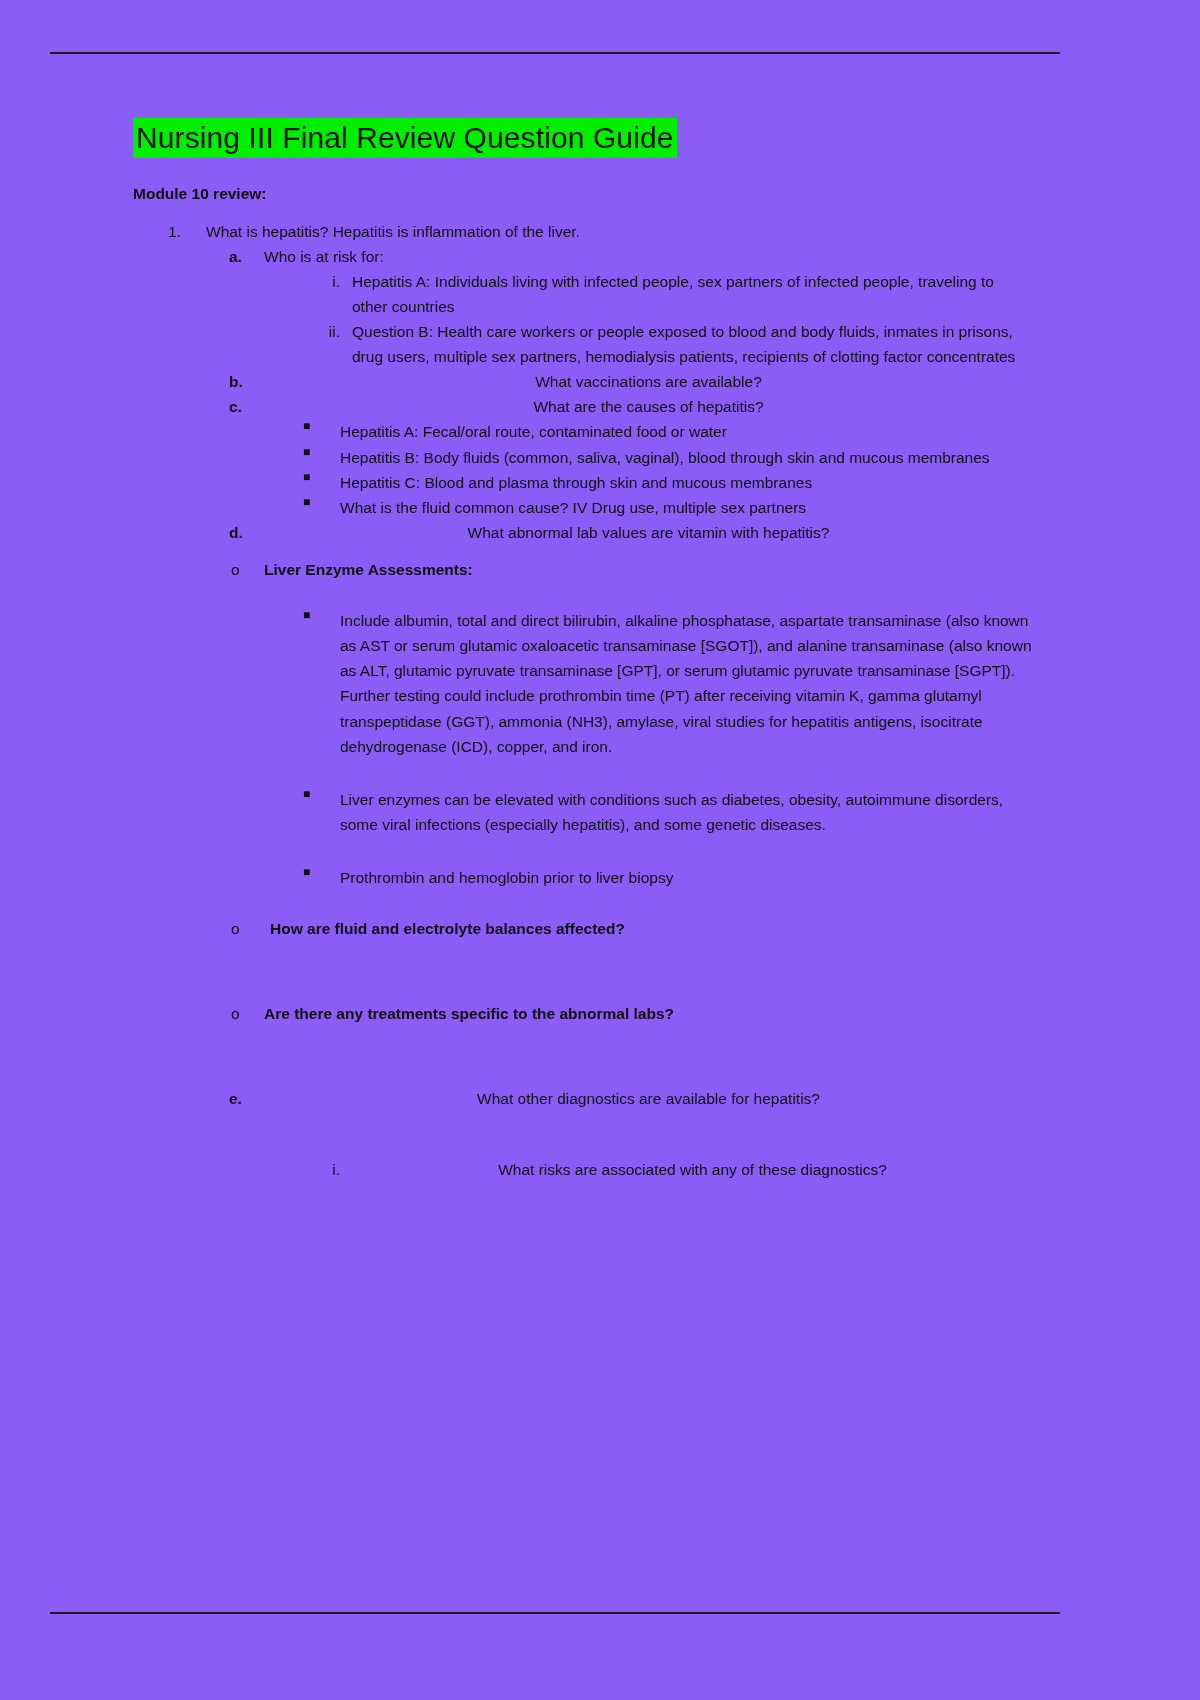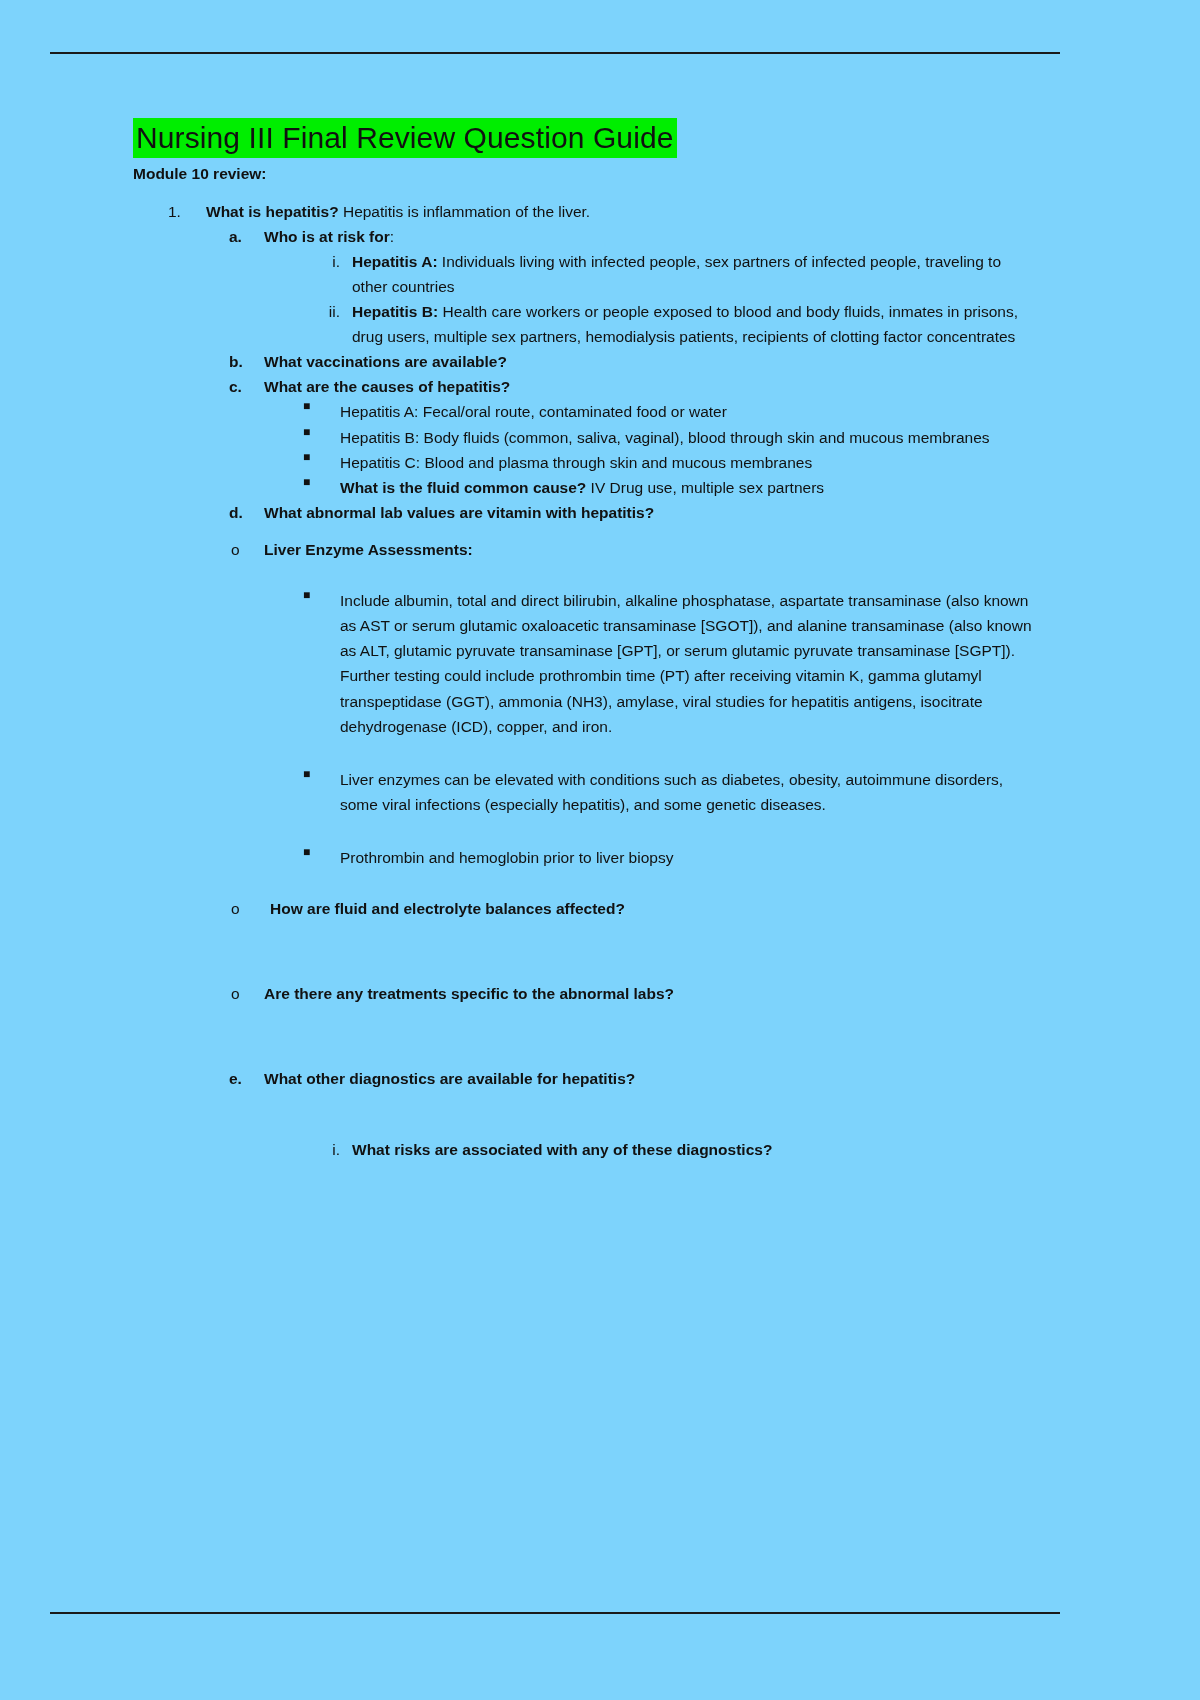--- a/index.html
+++ b/index.html
@@ -13,21 +13,21 @@
     font-family: "Liberation Sans", sans-serif;
     color: #111111;
     position: relative;
     overflow: hidden;
   }
   .page {
     width: 1200px;
     height: 1700px;
     box-sizing: border-box;
     position: relative;
-    background: #7dd3fc;
+    background: #8b5cf6;
     padding-left: 16px;
   }
   .rule {
     position: absolute;
     left: 50px;
     width: 1010px;
     border-top: 2px solid #1a1a1a;
   }
   .rule-top { top: 52px; }
   .rule-bottom { top: 1612px; }
@@ -49,21 +49,21 @@
   }
   .hl {
     background: #00EE00;
     padding: 2px 4px 3px 3px;
     display: inline-block;
   }
 
   .subtitle {
     font-size: 15.5px;
     font-weight: bold;
-    margin: 0 0 14px 0;
+    margin: 20px 0 14px 0;
     line-height: 1.3;
   }
 
   
   .li {
     display: flex;
     align-items: flex-start;
     font-size: 15.5px;
     line-height: 1.62;
     margin-bottom: 0;
@@ -71,21 +71,21 @@
   .marker {
     flex: 0 0 auto;
     text-align: left;
     font-size: 15.5px;
     line-height: 1.62;
     color: #111;
   }
   .body-text {
     flex: 1 1 auto;
   }
-  b, .b { font-weight: bold; }
+  b, .b { font-weight: normal; text-align: center; }
 
   
   .lvl1 { margin-left: 35px; }
   .lvl1 > .marker { width: 38px; }
 
   
   .lvl2 { margin-left: 96px; }
   .lvl2 > .marker { width: 35px; font-weight: bold; }
 
   
@@ -138,21 +138,21 @@
 
     
     <div class="li lvl3">
       <span class="marker">i.</span>
       <span class="body-text"><b>Hepatitis A:</b><span> Individuals living with infected people, sex partners of infected people, traveling to other countries</span></span>
     </div>
 
     
     <div class="li lvl3">
       <span class="marker">ii.</span>
-      <span class="body-text"><b>Hepatitis B:</b><span> Health care workers or people exposed to blood and body fluids, inmates in prisons, drug users, multiple sex partners, hemodialysis patients, recipients of clotting factor concentrates</span></span>
+      <span class="body-text"><b>Question B:</b><span> Health care workers or people exposed to blood and body fluids, inmates in prisons, drug users, multiple sex partners, hemodialysis patients, recipients of clotting factor concentrates</span></span>
     </div>
 
     
 
     
 
     
     <div class="li lvl2">
       <span class="marker">b.</span>
       <span class="body-text b">What vaccinations are available?</span>

